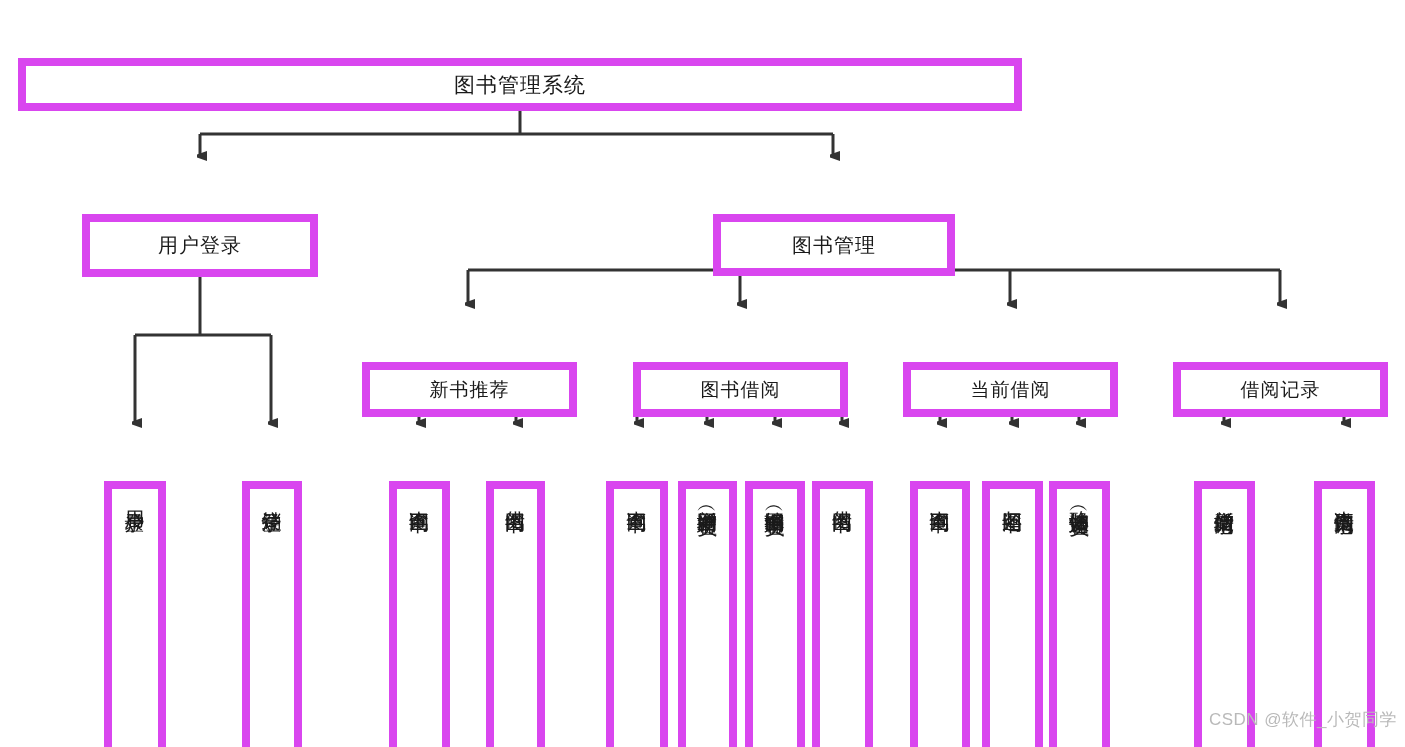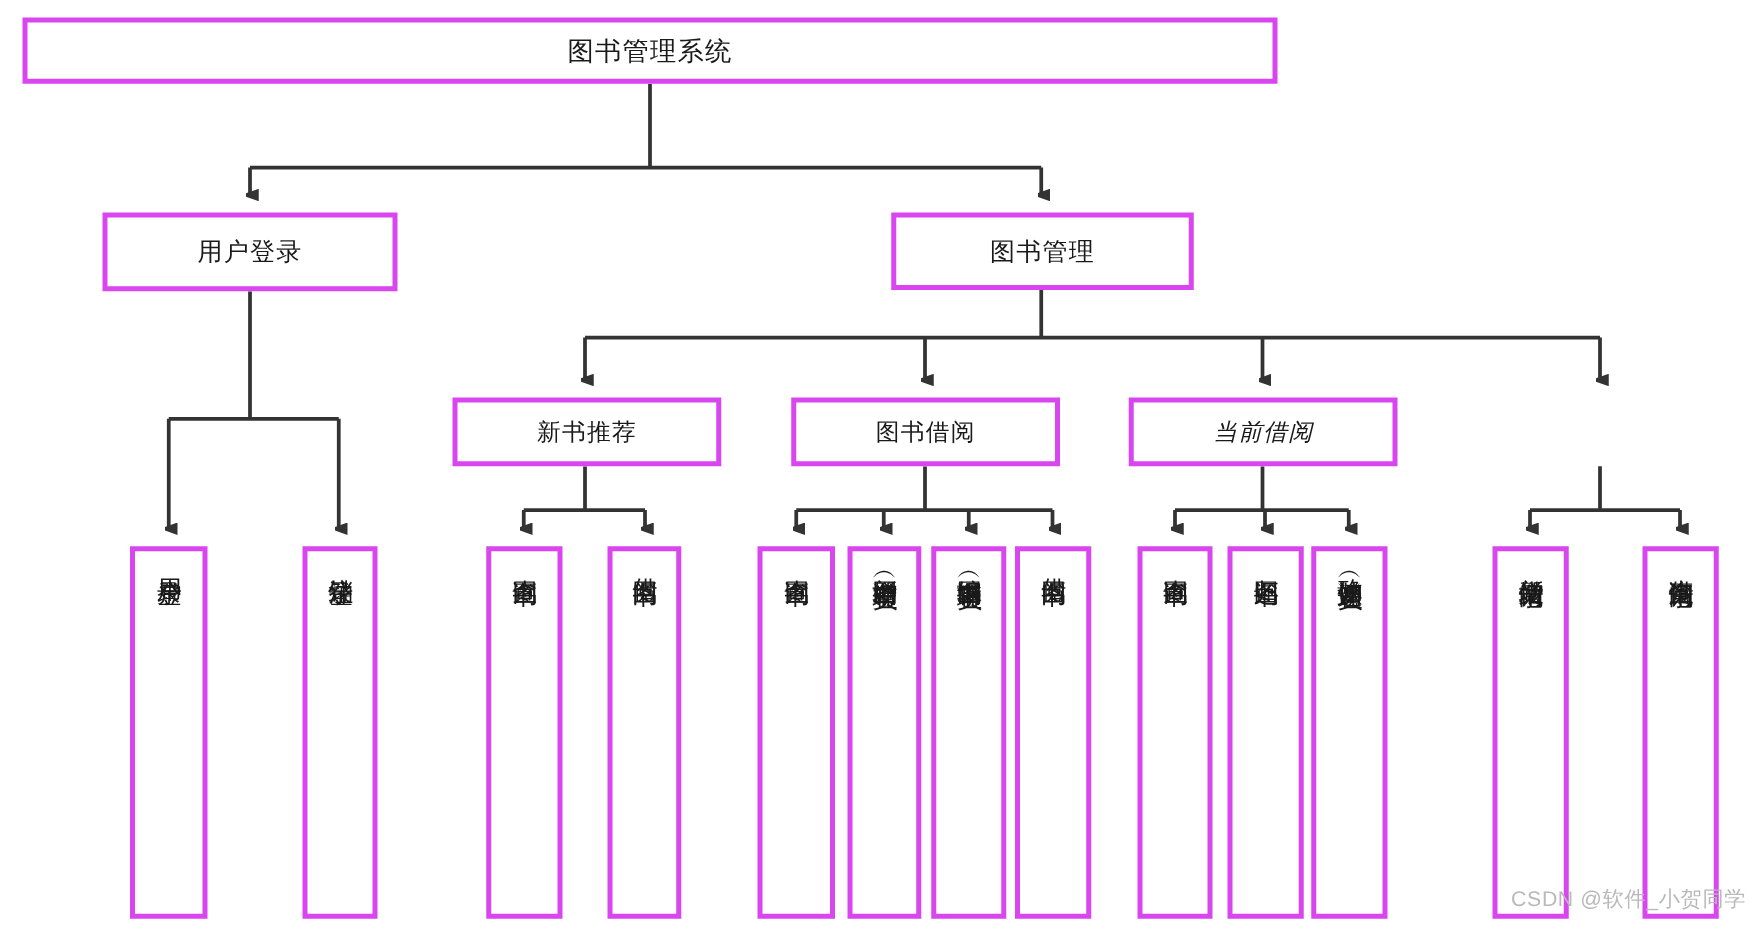--- a/index.html
+++ b/index.html
@@ -24,25 +24,26 @@
     position: absolute;
     left: 0; top: 0;
     width: 1405px;
     height: 747px;
     pointer-events: none;
   }
   .node {
     position: absolute;
     box-sizing: border-box;
     background: #ffffff;
-    border: 4px solid #d946ef;
+    border: 8px solid #d946ef;
     display: flex;
     align-items: center;
     justify-content: center;
     color: #1a1a1a;
+    margin-top: 44px;
   }
   .node.root {
     font-size: 21px;
   }
   .node.level1 {
     font-size: 20px;
   }
   .node.level2 {
     font-size: 19px;
   }
@@ -139,22 +140,25 @@
   <div class="node level2" style="left:362px; top:318px; width:215px; height:55px;">
     <span class="htext">新书推荐</span>
   </div>
 
   <div class="node level1" style="left:713px; top:170px; width:242px; height:62px;">
     <span class="htext">图书管理</span>
   </div>
   <div class="node level2" style="left:633px; top:318px; width:215px; height:55px;">
     <span class="htext">图书借阅</span>
   </div>
-  <div class="node level2" style="left:903px; top:318px; width:215px; height:55px;font-style:italic;">
+  <div class="node level2" style="left:903px; top:318px; width:215px; height:55px;">
     <span class="htext">当前借阅</span>
+  </div>
+  <div class="node level2" style="left:1173px; top:318px; width:215px; height:55px;">
+    <span class="htext">借阅记录</span>
   </div>
 
   <div class="node leaf" style="left:104px; top:437px; width:62px; height:298px;">
     <span class="vtext">用户登录</span>
   </div>
   <div class="node leaf" style="left:242px; top:437px; width:60px; height:298px;">
     <span class="vtext">注销登录</span>
   </div>
   <div class="node leaf" style="left:389px; top:437px; width:61px; height:298px;">
     <span class="vtext">查询图书</span>

